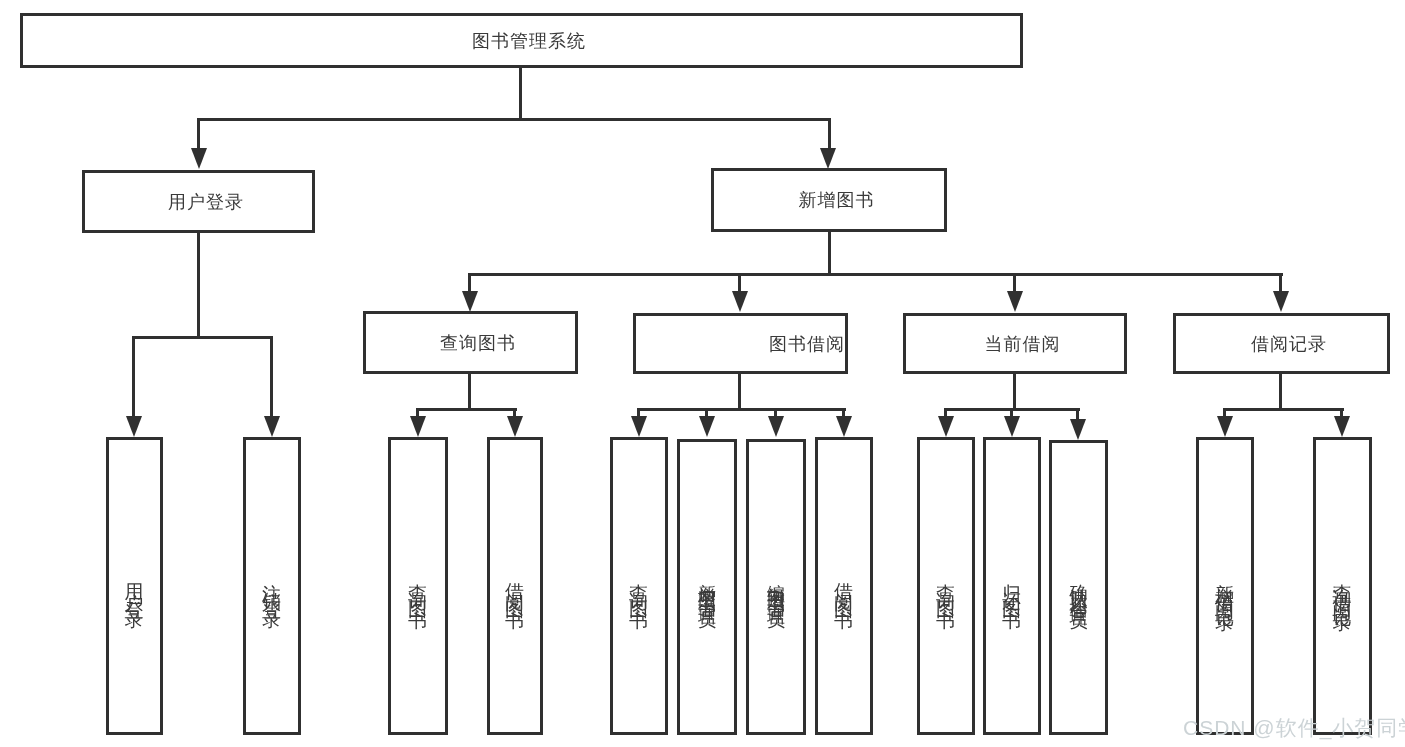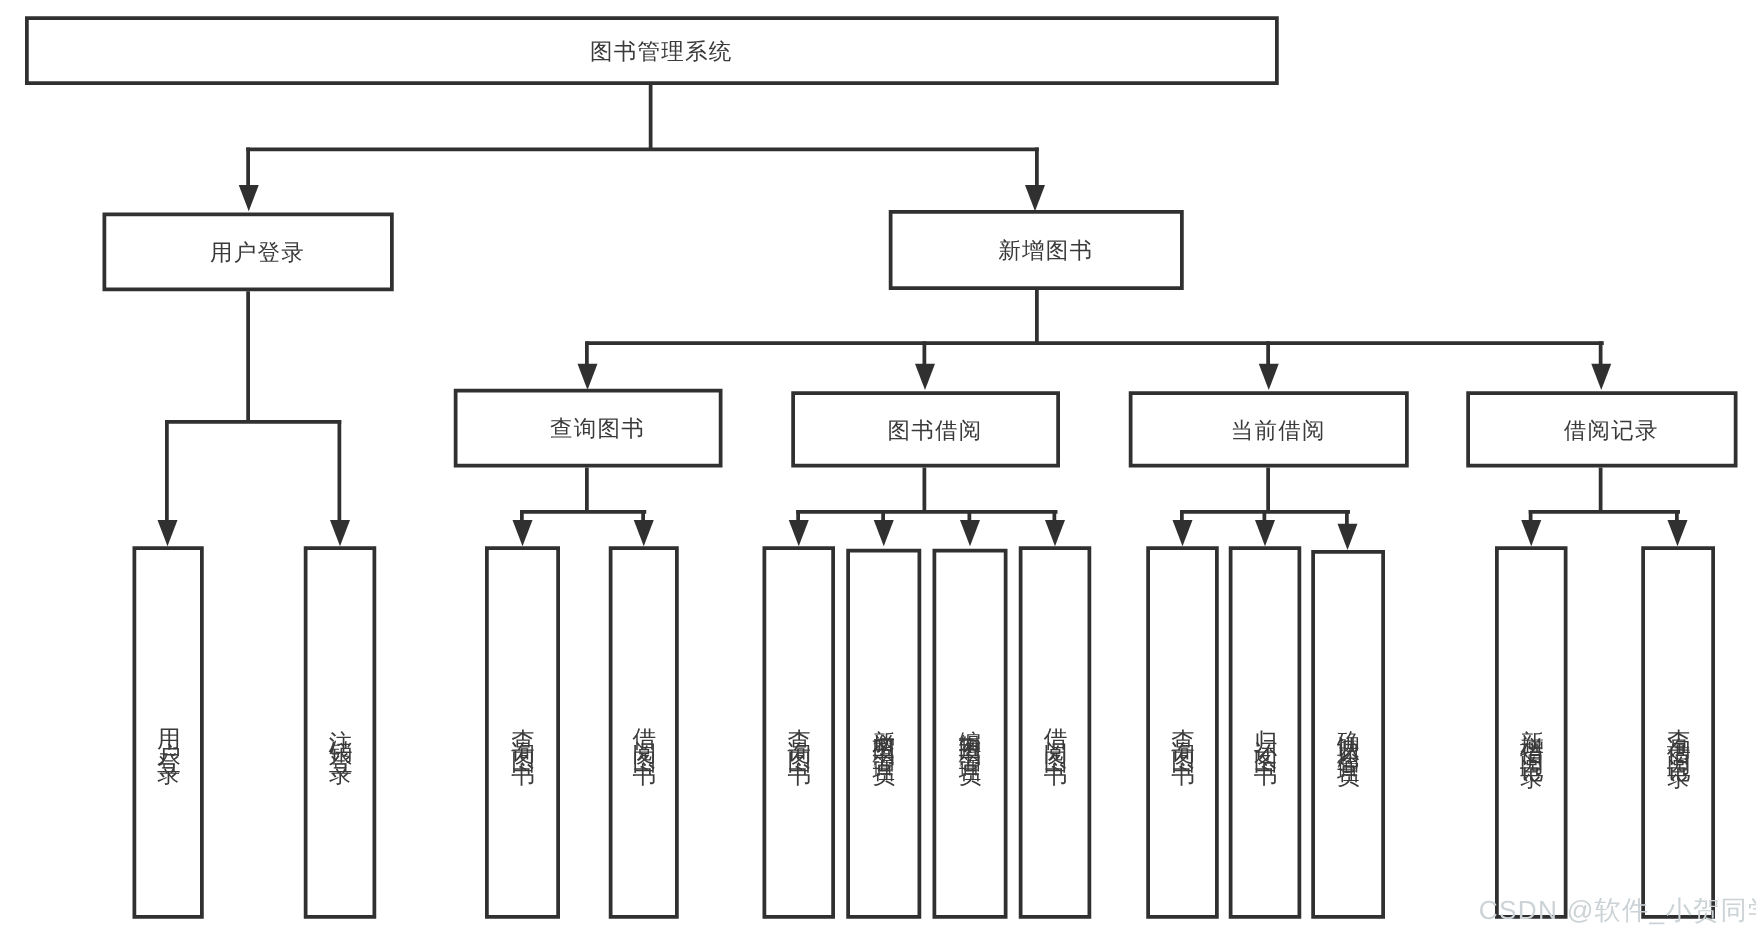--- a/index.html
+++ b/index.html
@@ -106,21 +106,21 @@
   <div class="vline" style="left:738px; top:273px; height:20px;"></div>
   <div class="arrow" style="left:732px; top:291px;"></div>
   <div class="vline" style="left:1013px; top:273px; height:20px;"></div>
   <div class="arrow" style="left:1007px; top:291px;"></div>
   <div class="vline" style="left:1279px; top:273px; height:20px;"></div>
   <div class="arrow" style="left:1273px; top:291px;"></div>
 
   <div class="hbox" style="left:363px; top:311px; width:215px; height:63px;">
     <span>查询图书</span>
   </div>
-  <div class="hbox" style="left:633px; top:313px; width:215px; height:61px;">
+  <div class="hbox" style="left:633px; top:313px; width:215px; height:61px;justify-content:flex-end;">
     <span>图书借阅</span>
   </div>
   <div class="hbox" style="left:903px; top:313px; width:224px; height:61px;">
     <span>当前借阅</span>
   </div>
   <div class="hbox" style="left:1173px; top:313px; width:217px; height:61px;">
     <span>借阅记录</span>
   </div>
 
   <div class="vline" style="left:468px; top:372px; height:38px;"></div>

